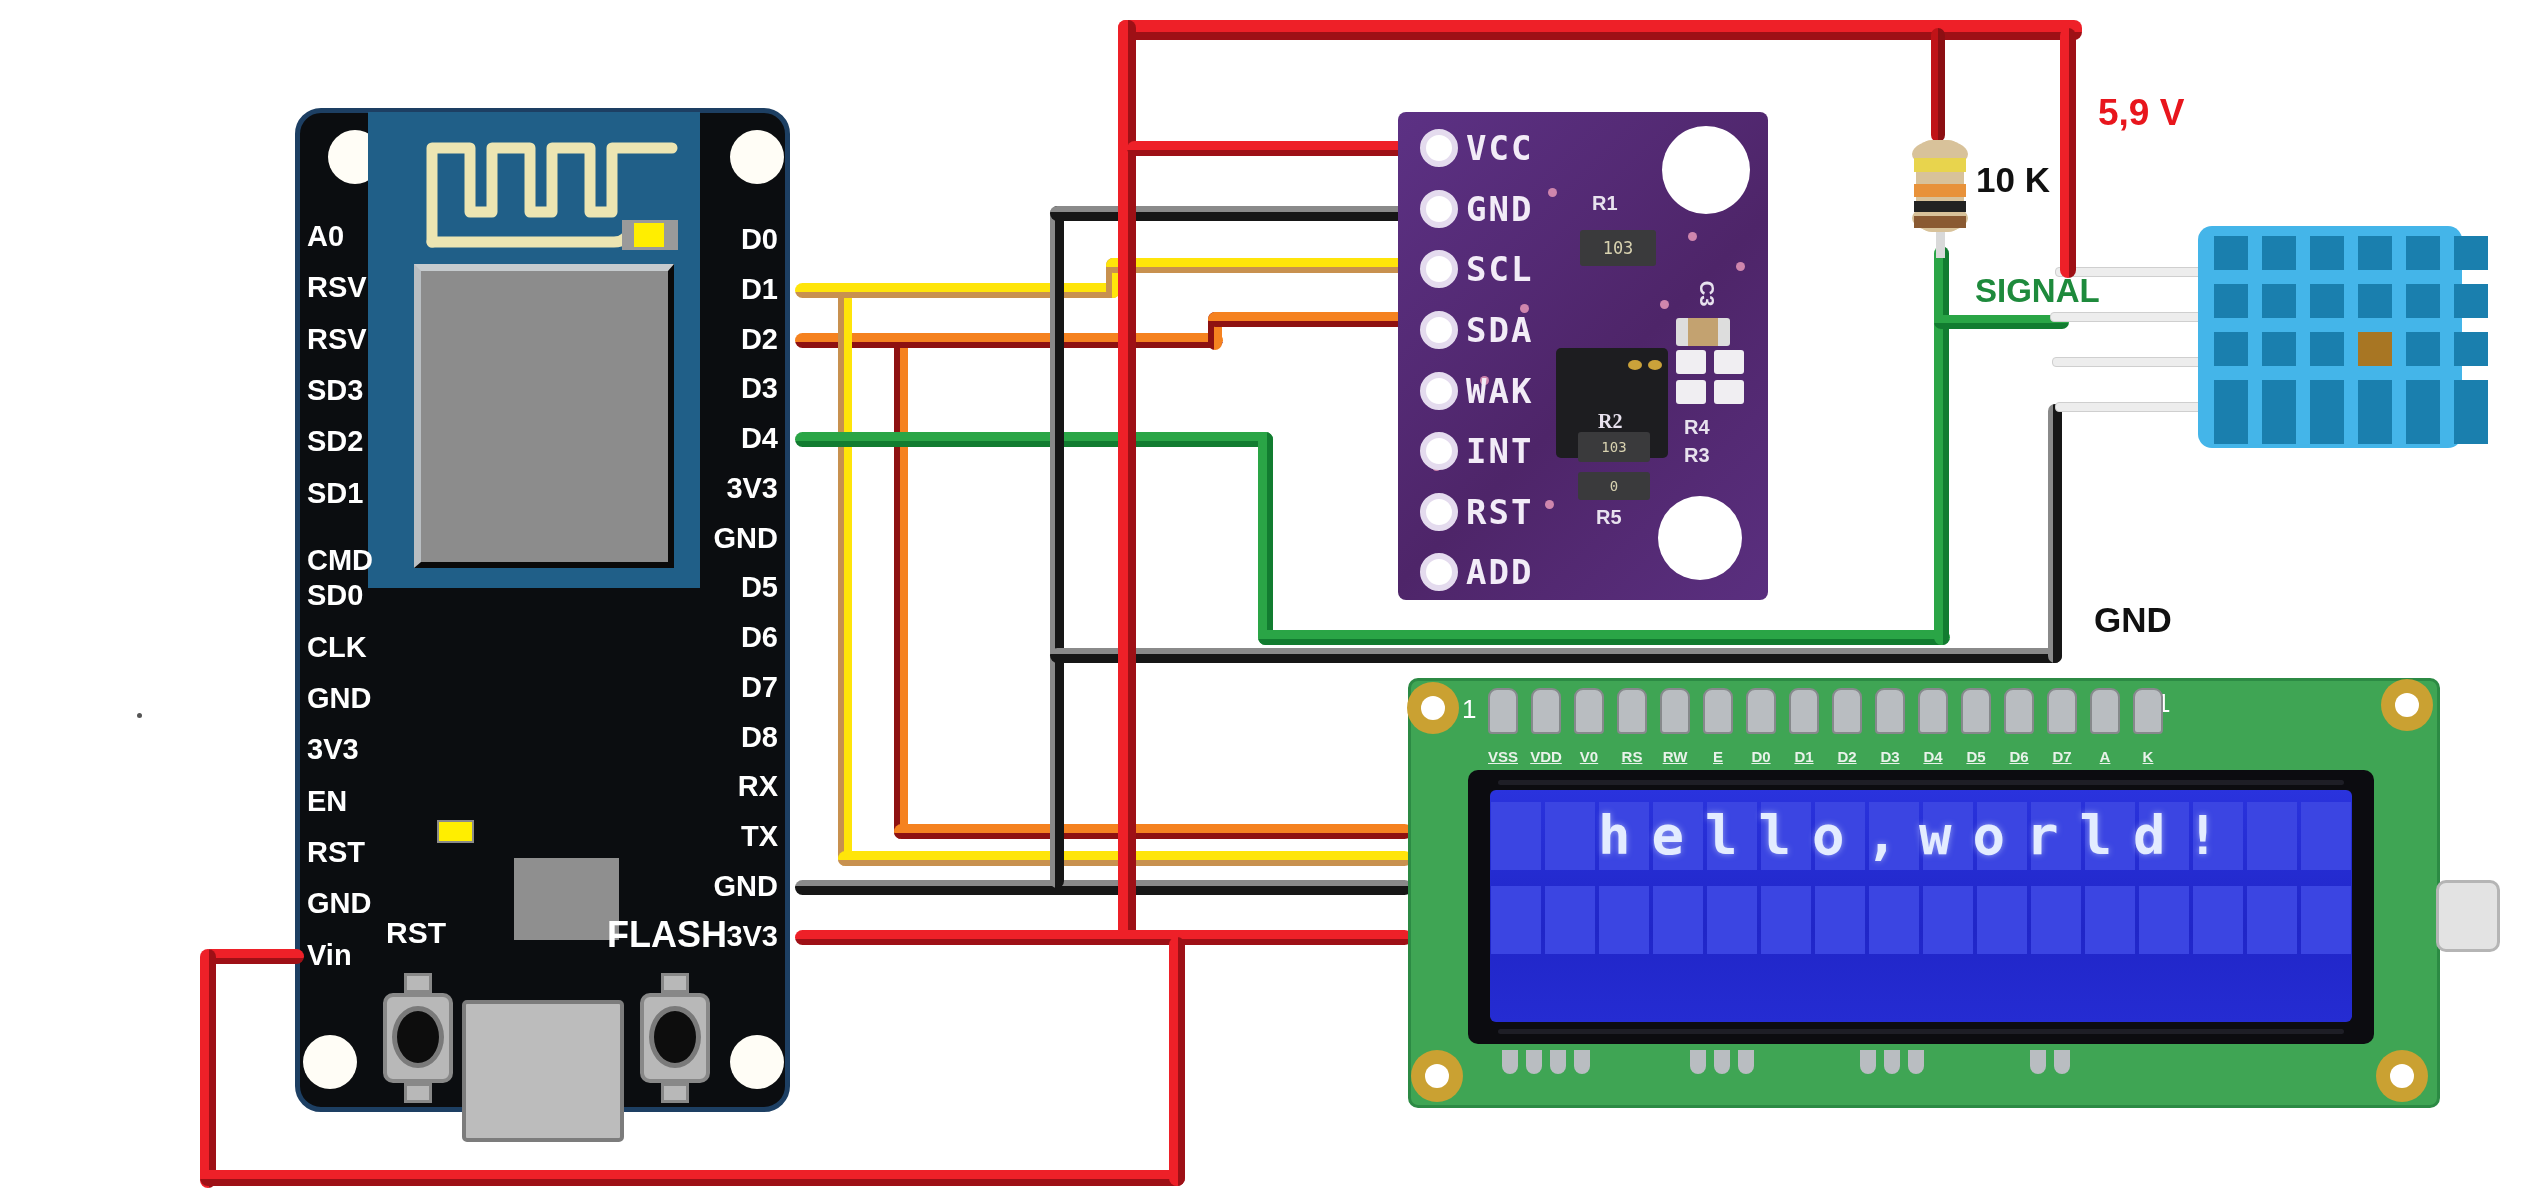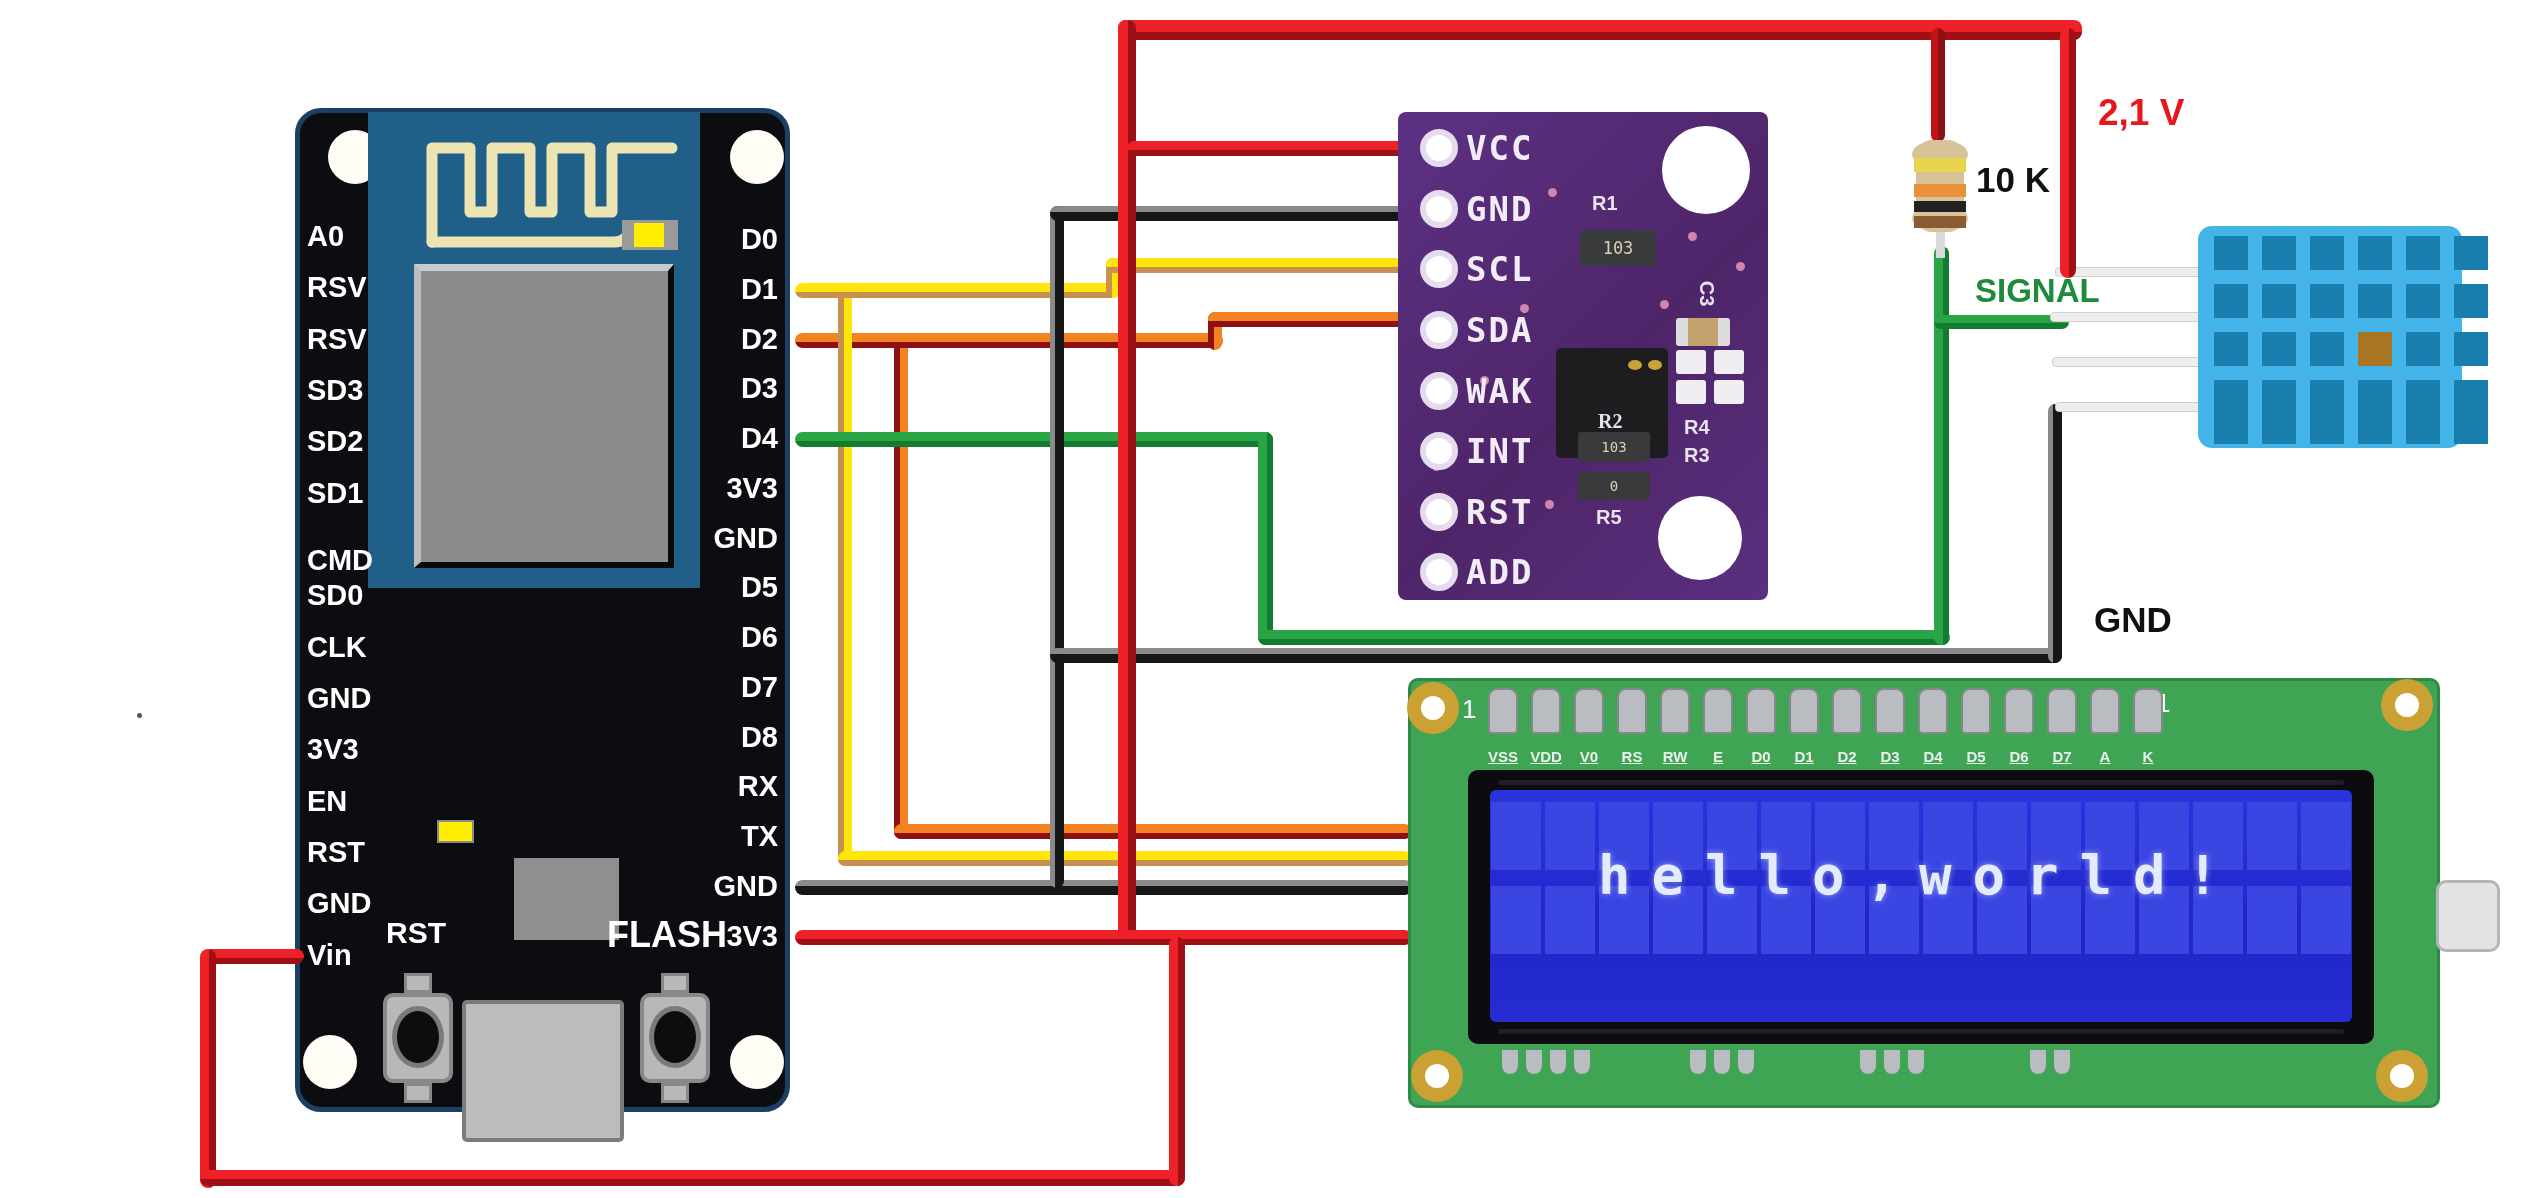--- a/index.html
+++ b/index.html
@@ -76,21 +76,21 @@
   .lcd-pad{position:absolute;top:688px;width:30px;height:46px;background:#b9bdc1;border:2px solid #86898c;
            border-radius:9px 9px 4px 4px;box-sizing:border-box;}
   .lcd-pinlbl{position:absolute;top:748px;width:44px;text-align:center;font-size:15px;font-weight:bold;color:#e9f2ea;text-decoration:underline;}
   .bezel{position:absolute;left:1468px;top:770px;width:906px;height:274px;background:#0c0c10;border-radius:10px;}
   .screen{position:absolute;left:1490px;top:790px;width:862px;height:232px;border-radius:6px;
           background:linear-gradient(180deg,#2a33dd 0%,#2026c8 60%,#252cd2 100%);}
   .lcd-cellrow{position:absolute;left:1px;width:860px;height:68px;
                background:repeating-linear-gradient(90deg,#3b45e2 0 50px,rgba(0,0,0,0) 50px 54px);}
   .lcd-text{position:absolute;left:1598px;top:804px;font-family:"DejaVu Sans Mono",monospace;
             font-weight:bold;font-size:54px;letter-spacing:21px;color:#e3ecff;
-            text-shadow:0 0 6px rgba(220,235,255,.55);margin-top:40px;}
+            text-shadow:0 0 6px rgba(220,235,255,.55);}
   .lcd-bpad{position:absolute;top:1050px;width:16px;height:24px;background:#b9bdc1;border-radius:0 0 8px 8px;}
   .lcd-tab{position:absolute;left:2436px;top:880px;width:64px;height:72px;background:#e3e3e3;
            border:3px solid #b5b5b5;border-radius:10px;box-sizing:border-box;}
 
   .ann{position:absolute;font-weight:bold;}
 </style>
 </head>
 <body>
 
 <div id="canvas">
@@ -256,21 +256,21 @@
 
   <div class="dht">
     <div class="dht-row" style="top:10px;"></div>
     <div class="dht-row" style="top:58px;"></div>
     <div class="dht-row" style="top:106px;"></div>
     <div class="dht-row" style="top:154px;"></div>
     <div class="dht-row" style="top:188px;height:30px;"></div>
     <div class="abs" style="left:160px;top:106px;width:34px;height:34px;background:#a87623;"></div>
   </div>
 
-  <div class="ann" style="left:2098px;top:92px;font-size:37px;color:#e8161d;">2,1 V</div>
+  <div class="ann" style="left:2098px;top:92px;font-size:37px;color:#e8161d;">5,9 V</div>
   <div class="ann" style="left:1976px;top:160px;font-size:35px;color:#111;">10 K</div>
   <div class="ann" style="left:1975px;top:272px;font-size:33px;color:#1e8a3c;">SIGNAL</div>
   <div class="ann" style="left:2094px;top:600px;font-size:35px;color:#111;">GND</div>
   <div class="abs" style="left:137px;top:713px;width:5px;height:5px;background:#555;border-radius:50%;"></div>
 
   <div class="lcd-pcb"></div>
   <div class="lcd-hole" style="left:1407px;top:682px;"></div>
   <div class="lcd-hole" style="left:2381px;top:679px;"></div>
   <div class="lcd-hole" style="left:1411px;top:1050px;"></div>
   <div class="lcd-hole" style="left:2376px;top:1050px;"></div>

